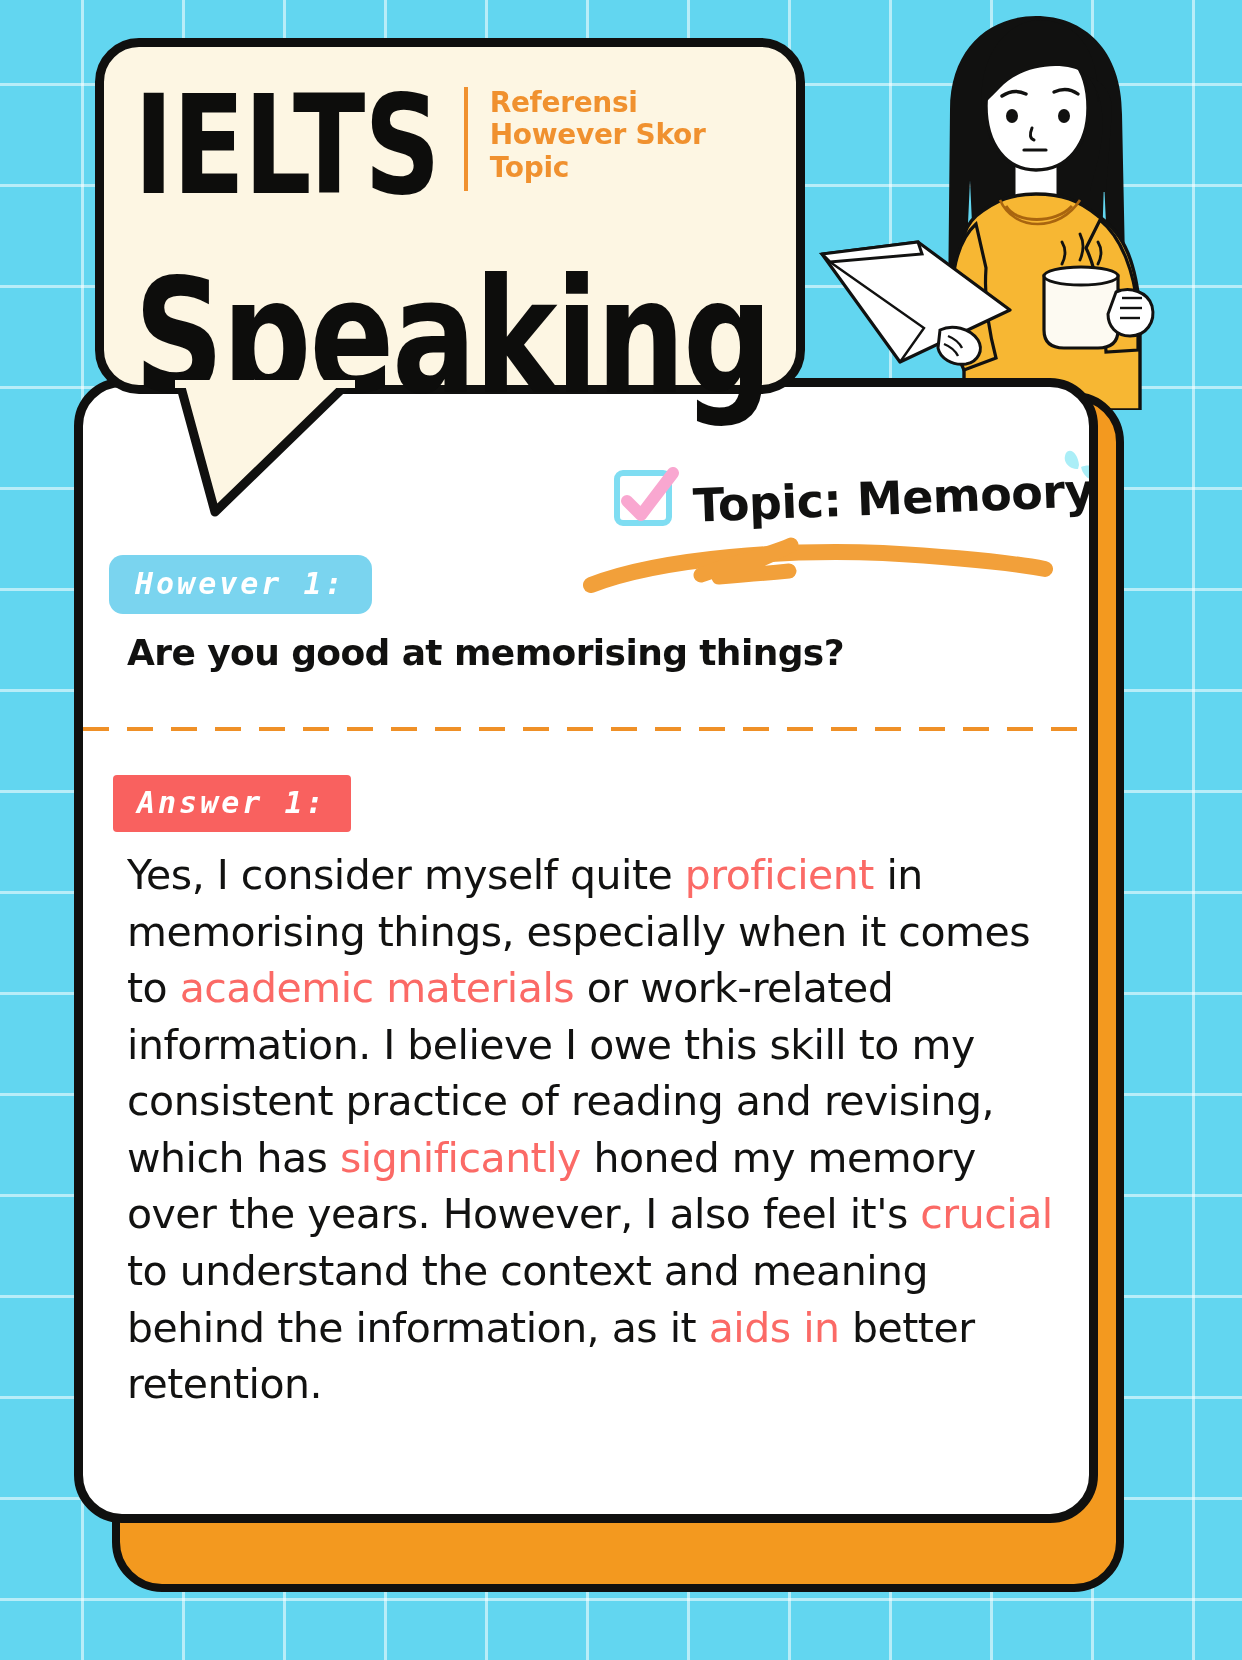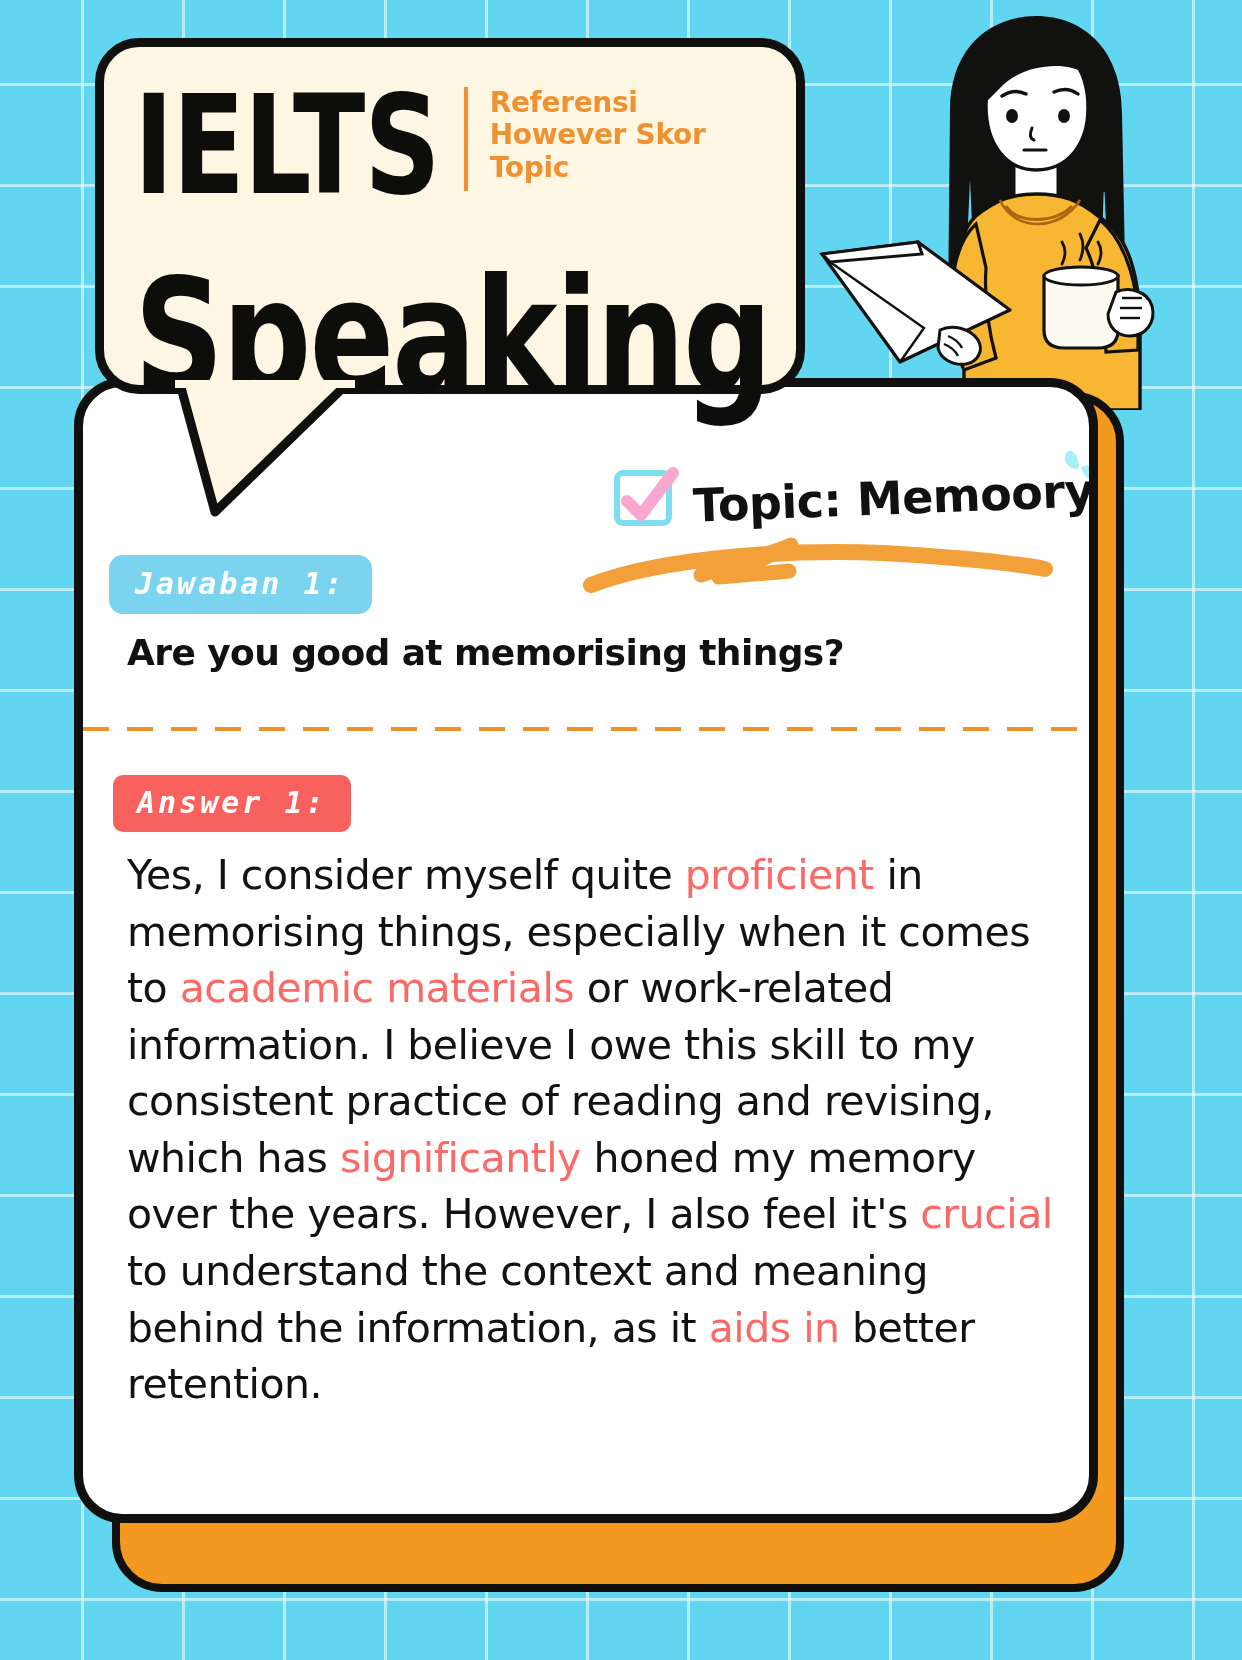--- a/index.html
+++ b/index.html
@@ -185,21 +185,21 @@
     background-image:linear-gradient(to right,#ef9027 0 26px, transparent 26px 44px);
     background-size:44px 4px;
     z-index:6;
   }
 
   
   #a-pill{
     position:absolute;
     left:30px; top:388px;
     background:#f9615f;
-    border-radius:10px;
+    border-radius:4px;
     padding:10px 24px 12px 24px;
     z-index:8;
   }
   #a-text{
     position:absolute;
     left:44px; top:460px;
     width:948px;
     font-family:"DejaVu Sans", sans-serif;
     font-weight:400;
     font-size:41px;
@@ -302,21 +302,21 @@
       <path d="M18 22 C8 22 2 14 6 6 C10 0 18 6 19 18 Z" fill="#aaeef7"></path>
       <path d="M21 20 C30 16 38 20 36 28 C34 36 24 32 21 20 Z" fill="#aaeef7"></path>
     </svg>
   </div>
   <svg id="topic-underline" viewBox="0 0 470 58">
     <path d="M8 50 C80 22 210 14 300 18 C370 22 430 28 462 34" fill="none" stroke="#f2a03a" stroke-width="16" stroke-linecap="round"></path>
     <path d="M118 40 C150 28 186 20 208 10 C186 22 160 32 136 42 C162 40 186 38 206 36" fill="none" stroke="#f2a03a" stroke-width="15" stroke-linecap="round" stroke-linejoin="round"></path>
   </svg>
 
   <div id="q-pill">
-    <span class="tag-label">Jawaban 1:</span>
+    <span class="tag-label">However 1:</span>
   </div>
   <div id="q-text">Are you good at memorising things?</div>
 
   <div id="divider"></div>
 
   <div id="a-pill">
     <span class="tag-label">Answer 1:</span>
   </div>
   <div id="a-text"><span>Yes, I consider myself quite </span><span class="hl">proficient</span><span> in memorising things, especially when it comes to </span><span class="hl">academic materials</span><span> or work-related information. I believe I owe this skill to my consistent practice of reading and revising, which has </span><span class="hl">significantly</span><span> honed my memory over the years. However, I also feel it's </span><span class="hl">crucial</span><span> to understand the context and meaning behind the information, as it </span><span class="hl">aids in</span><span> better retention.</span></div>
 

